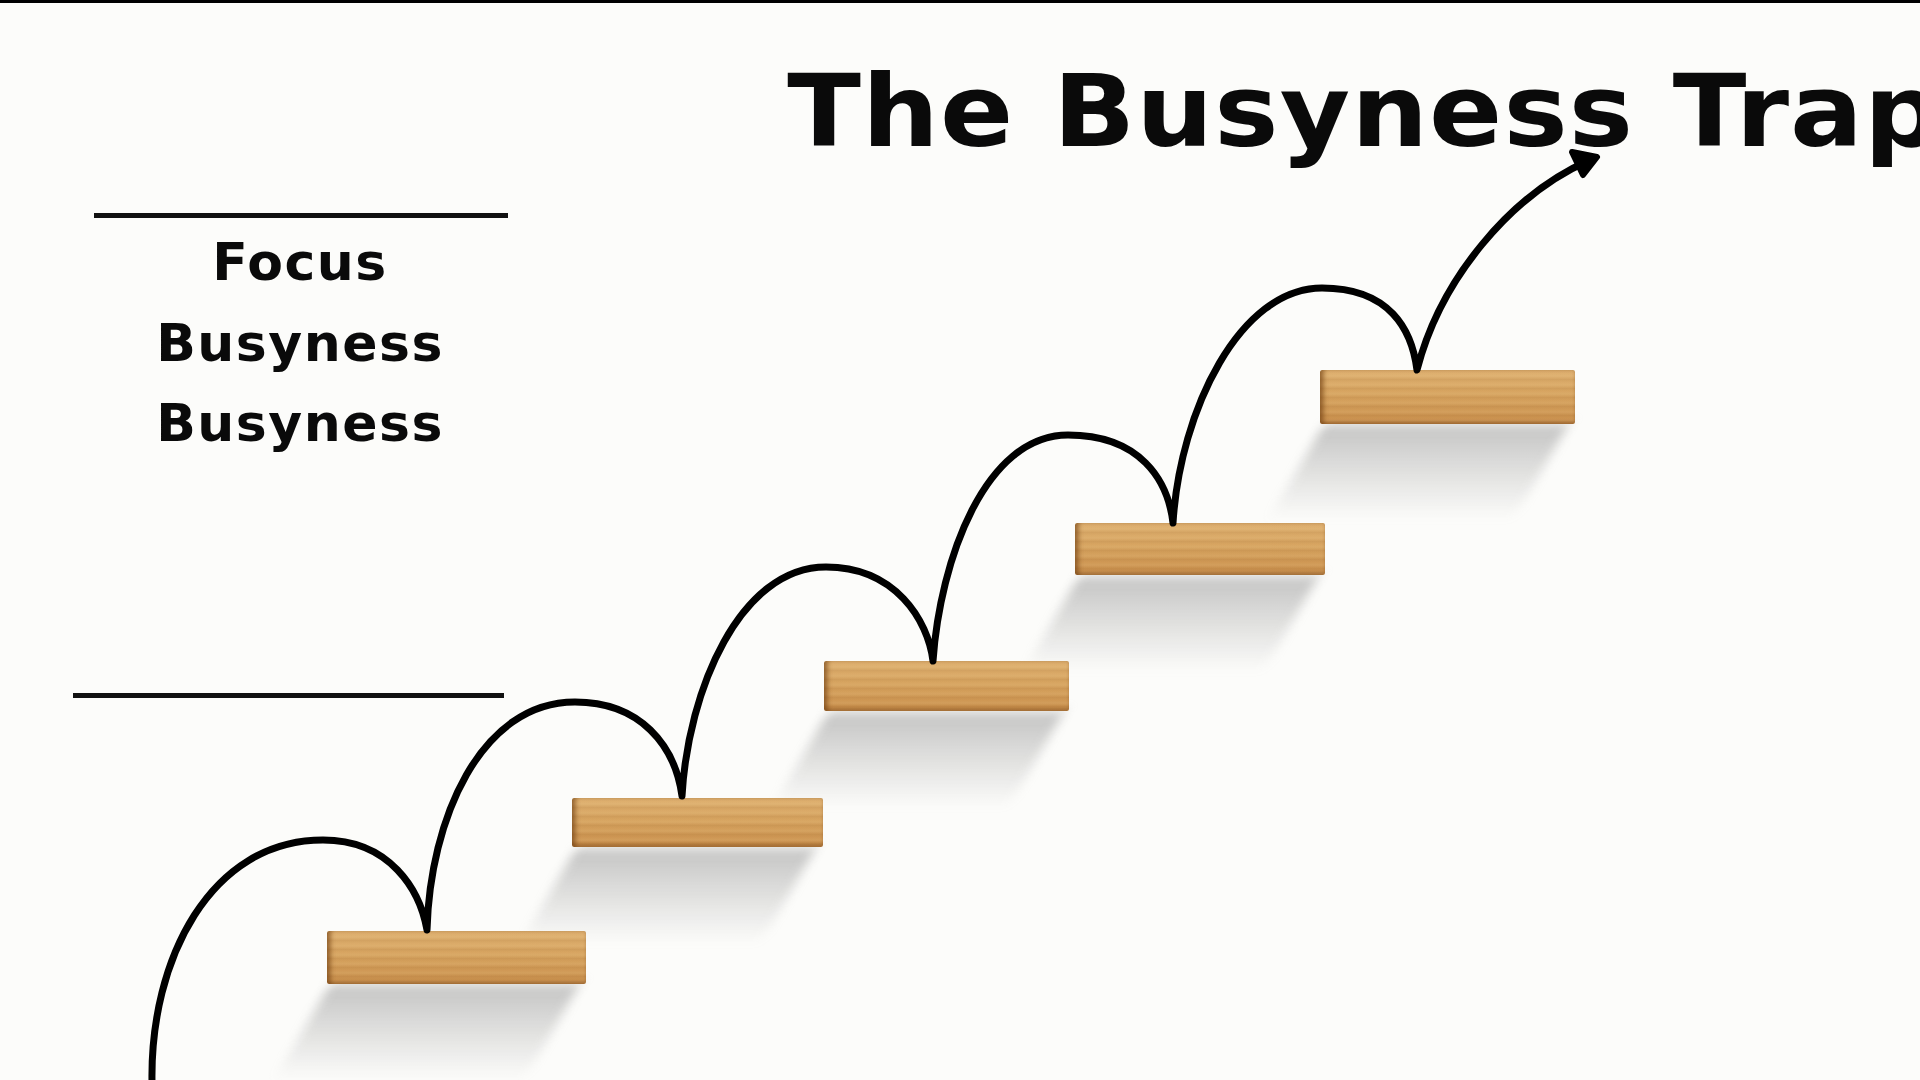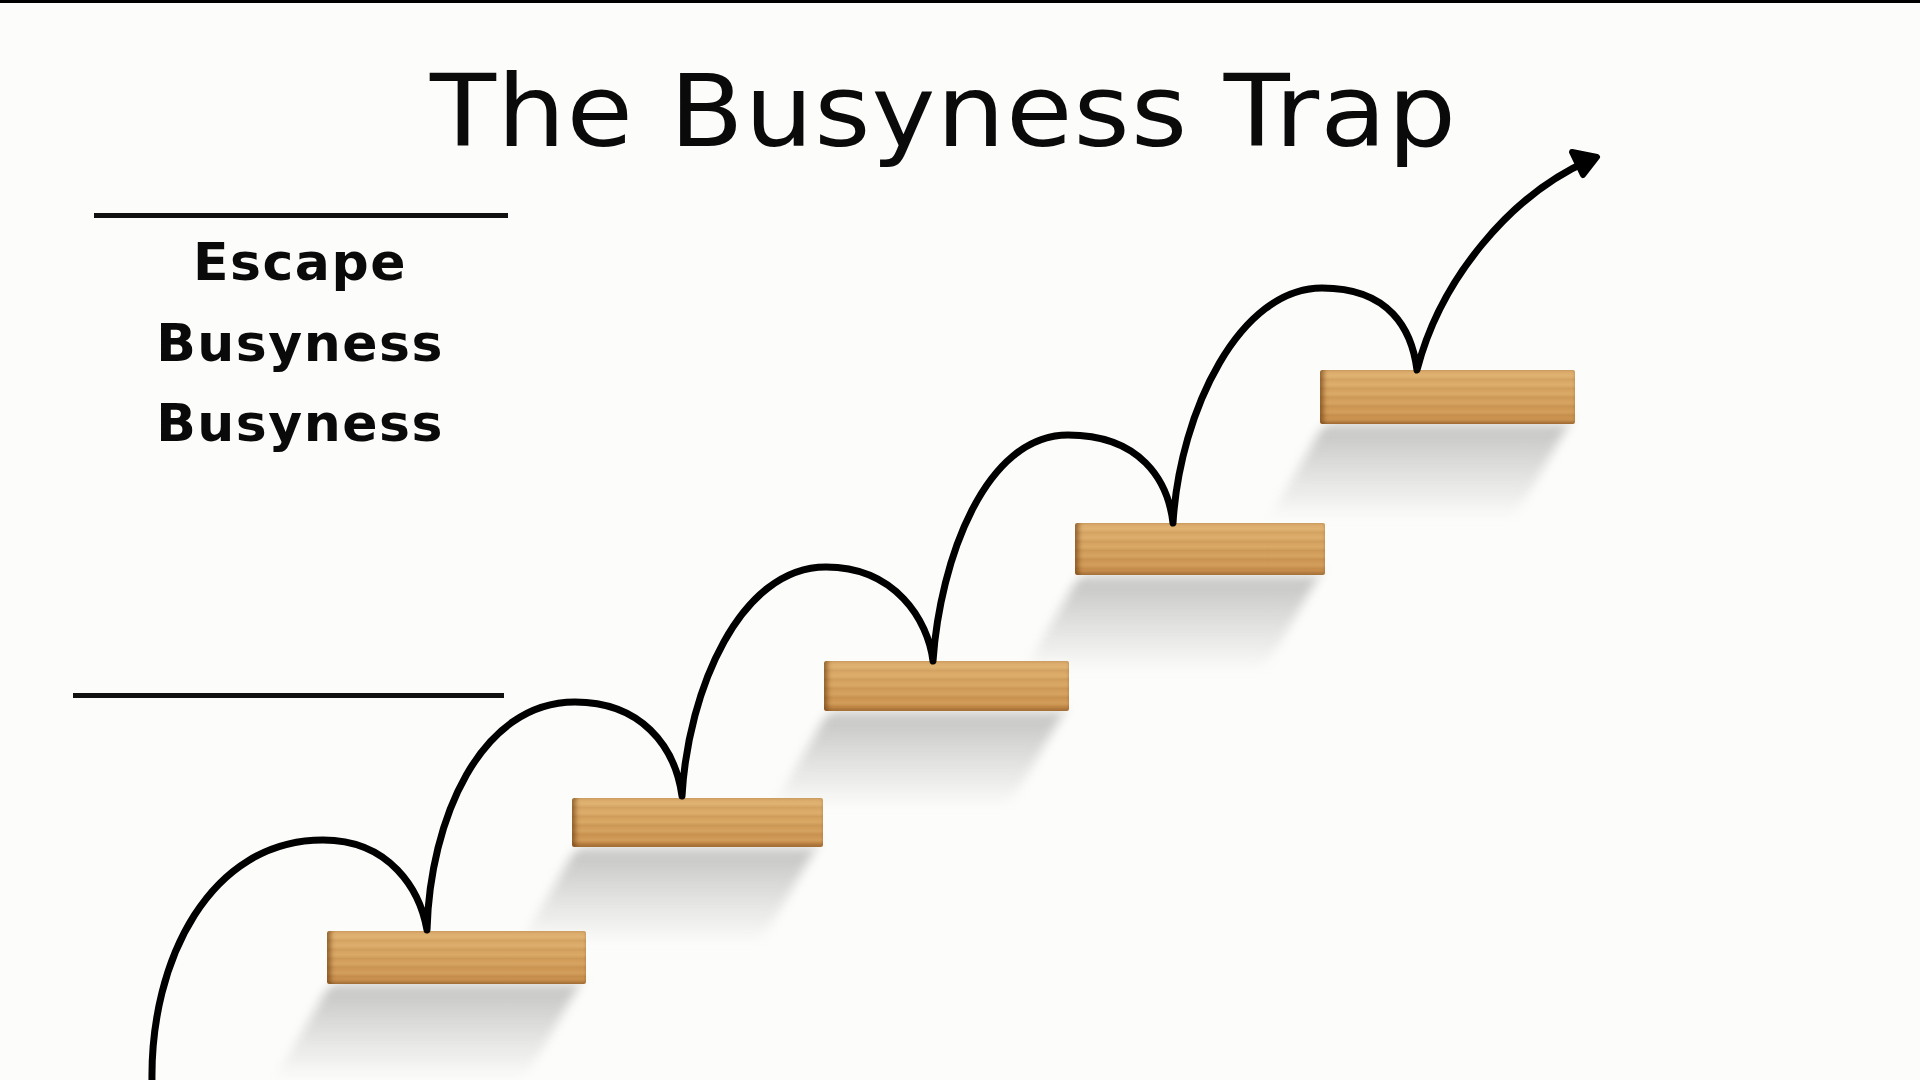--- a/index.html
+++ b/index.html
@@ -4,23 +4,23 @@
 <style>
   html, body { margin: 0; padding: 0; }
   body {
     width: 1920px; height: 1080px; overflow: hidden; position: relative;
     background: #fcfcfa;
     font-family: "DejaVu Sans", "Liberation Sans", sans-serif;
     color: #0a0a0a;
   }
   .topbar { position: absolute; left: 0; top: 0; width: 1920px; height: 3px; background: #000; }
   .title {
-    position: absolute; left: 0; top: 52px; width: 1888px; text-align: center;
-    font-size: 100px; font-weight: normal; letter-spacing: 1px; line-height: 120px;
-    padding-left: 0;
+    position: absolute; left: 0; top: 52px; width: 1888px; text-align: right;
+    font-size: 100px; font-weight: bold; letter-spacing: 1px; line-height: 120px;
+    padding-left: 12px;
   }
   .title span { display: inline-block; transform: scaleX(1.08); transform-origin: center; }
   .rule { position: absolute; height: 5px; background: #111; }
   .rule.top { left: 94px; top: 213px; width: 414px; }
   .rule.bottom { left: 73px; top: 693px; width: 431px; }
   .subtitle {
     position: absolute; left: 80px; top: 222px; width: 440px; text-align: center;
     font-size: 52px; font-weight: bold; line-height: 80.5px; letter-spacing: 1.5px;
   }
   .subtitle div { white-space: nowrap; }
@@ -45,21 +45,21 @@
 <body>
 
 <div class="topbar"></div>
 
 <div class="title">
   <span>The Busyness Trap</span>
 </div>
 
 <div class="rule top"></div>
 <div class="subtitle">
-  <div>Escape</div>
+  <div>Focus</div>
   <div>Busyness</div>
   <div>Busyness</div>
 </div>
 <div class="rule bottom"></div>
 
 <div class="scene">
 
   <div class="shadow" style="left:330px; top:984px; width:250px;"></div>
   <div class="shadow" style="left:576px; top:848px; width:240px;"></div>
   <div class="shadow" style="left:828px; top:712px; width:236px;"></div>

